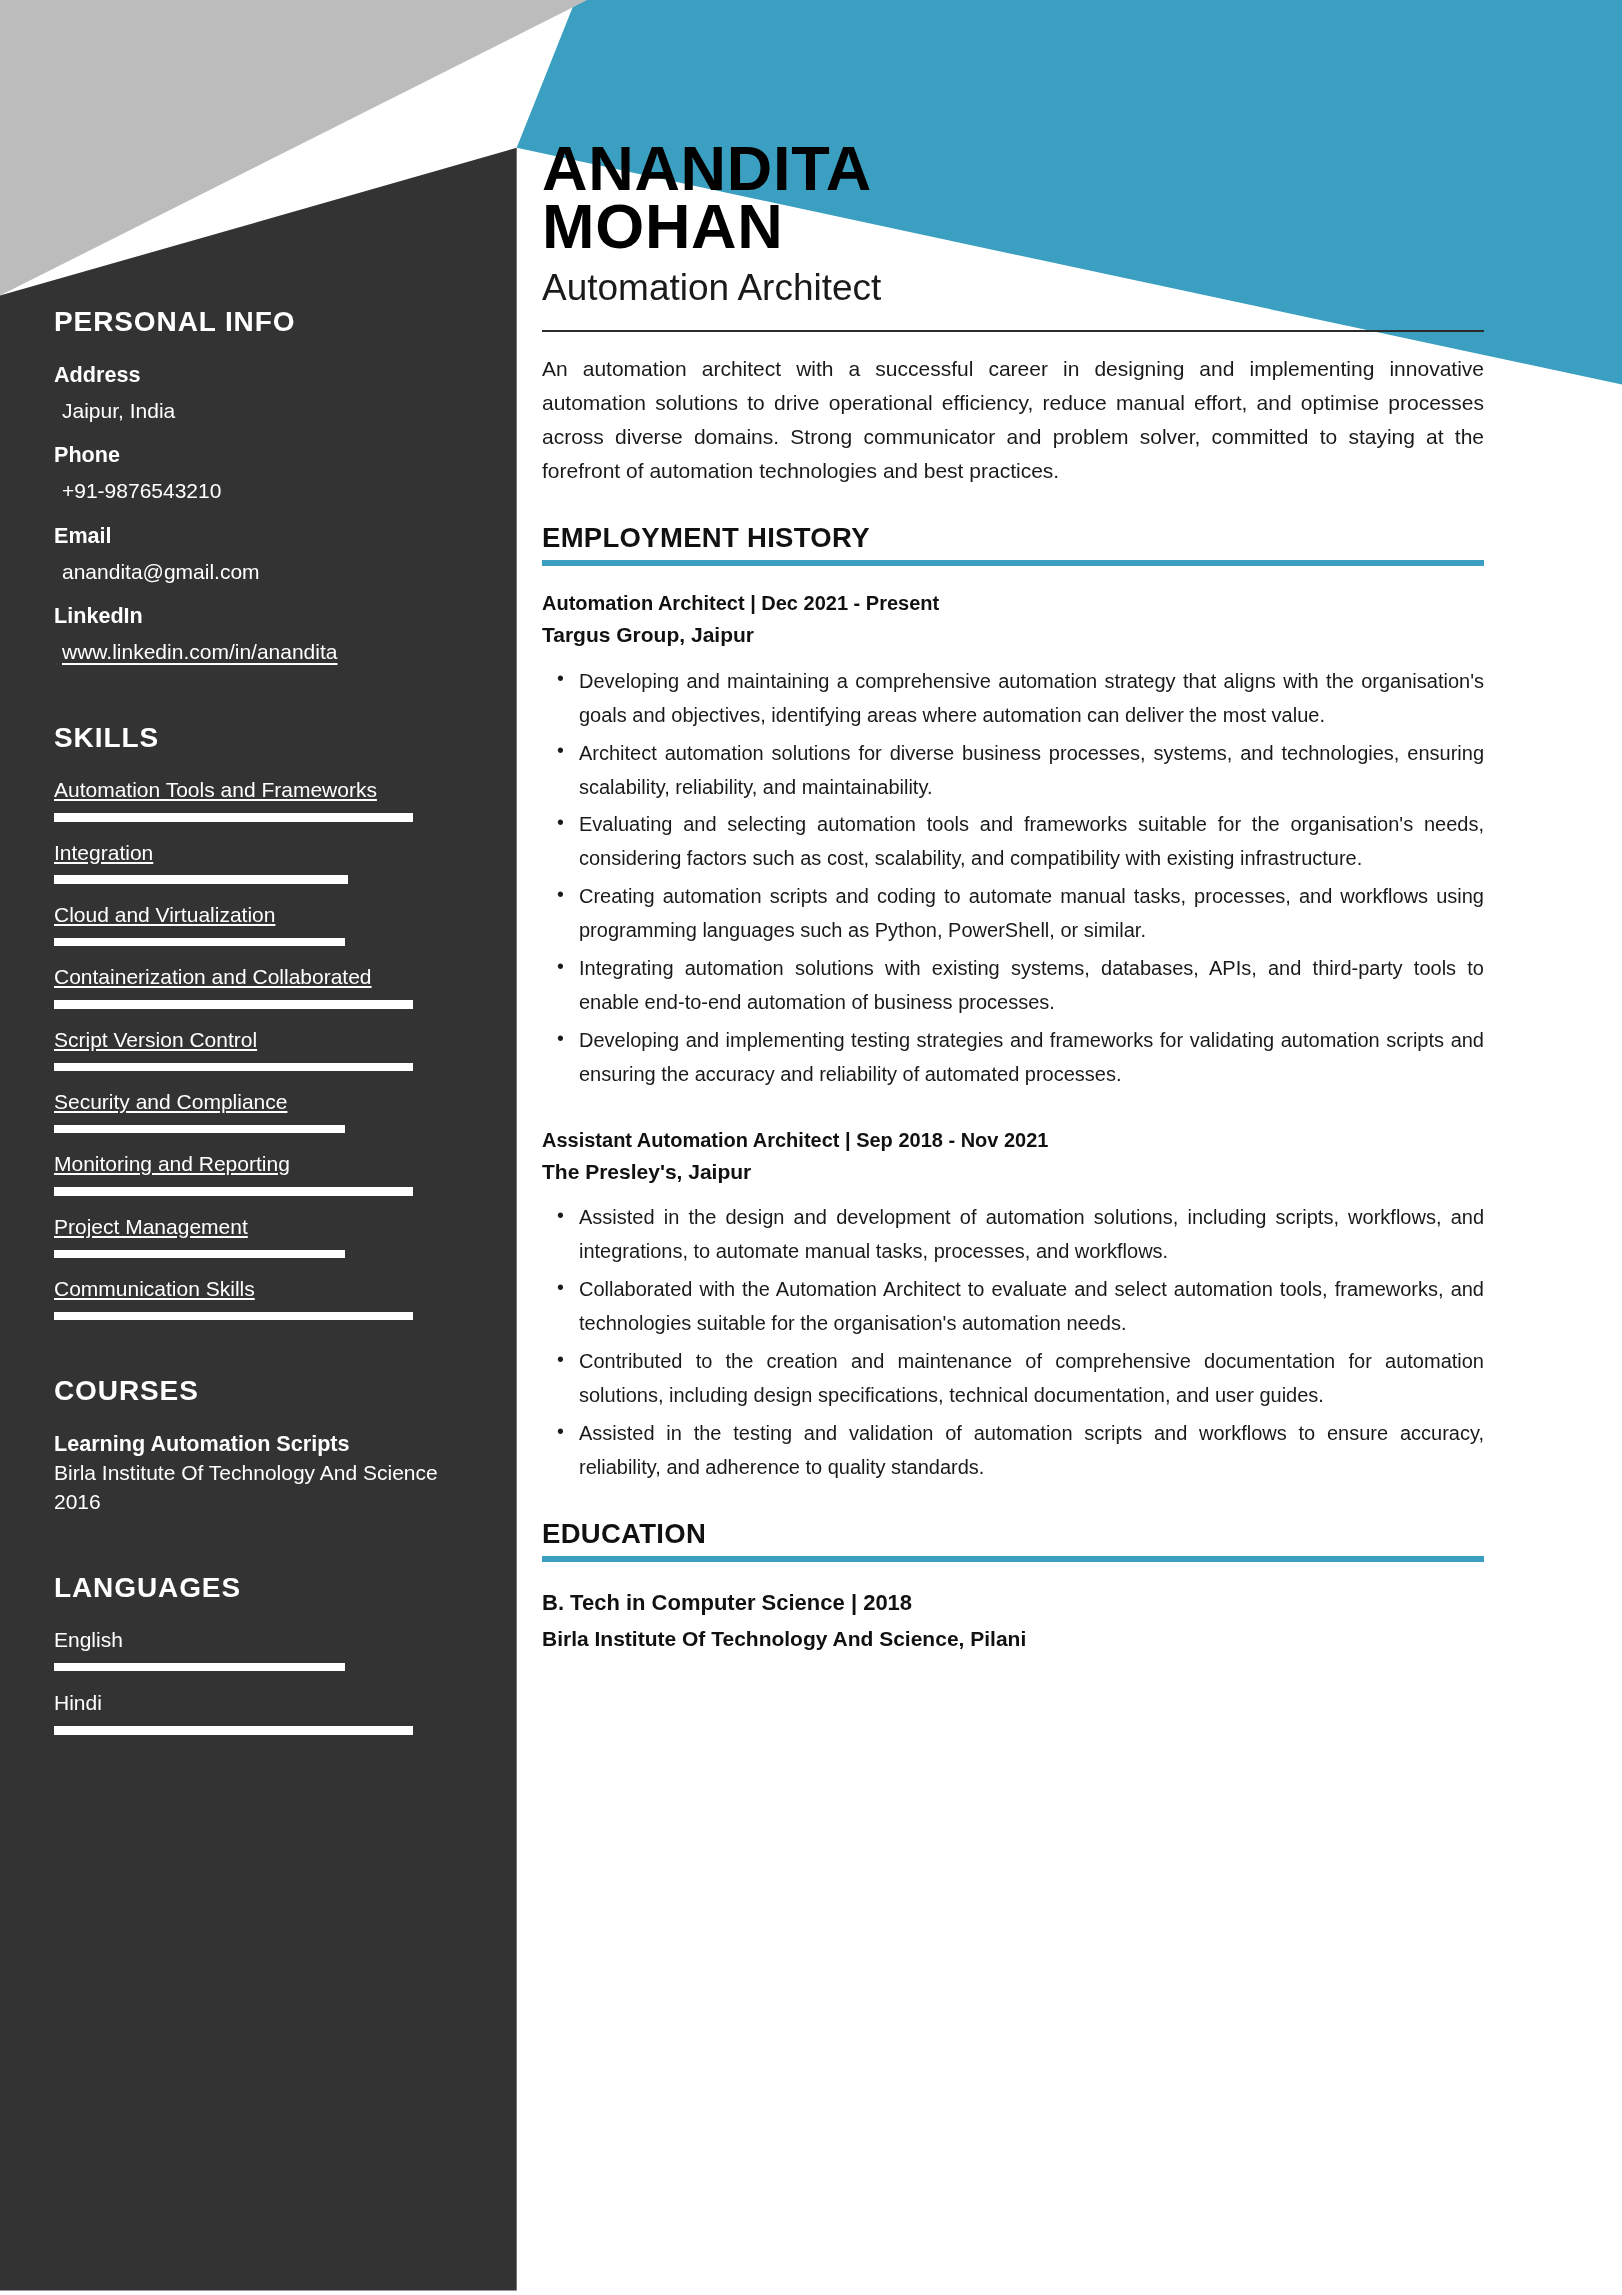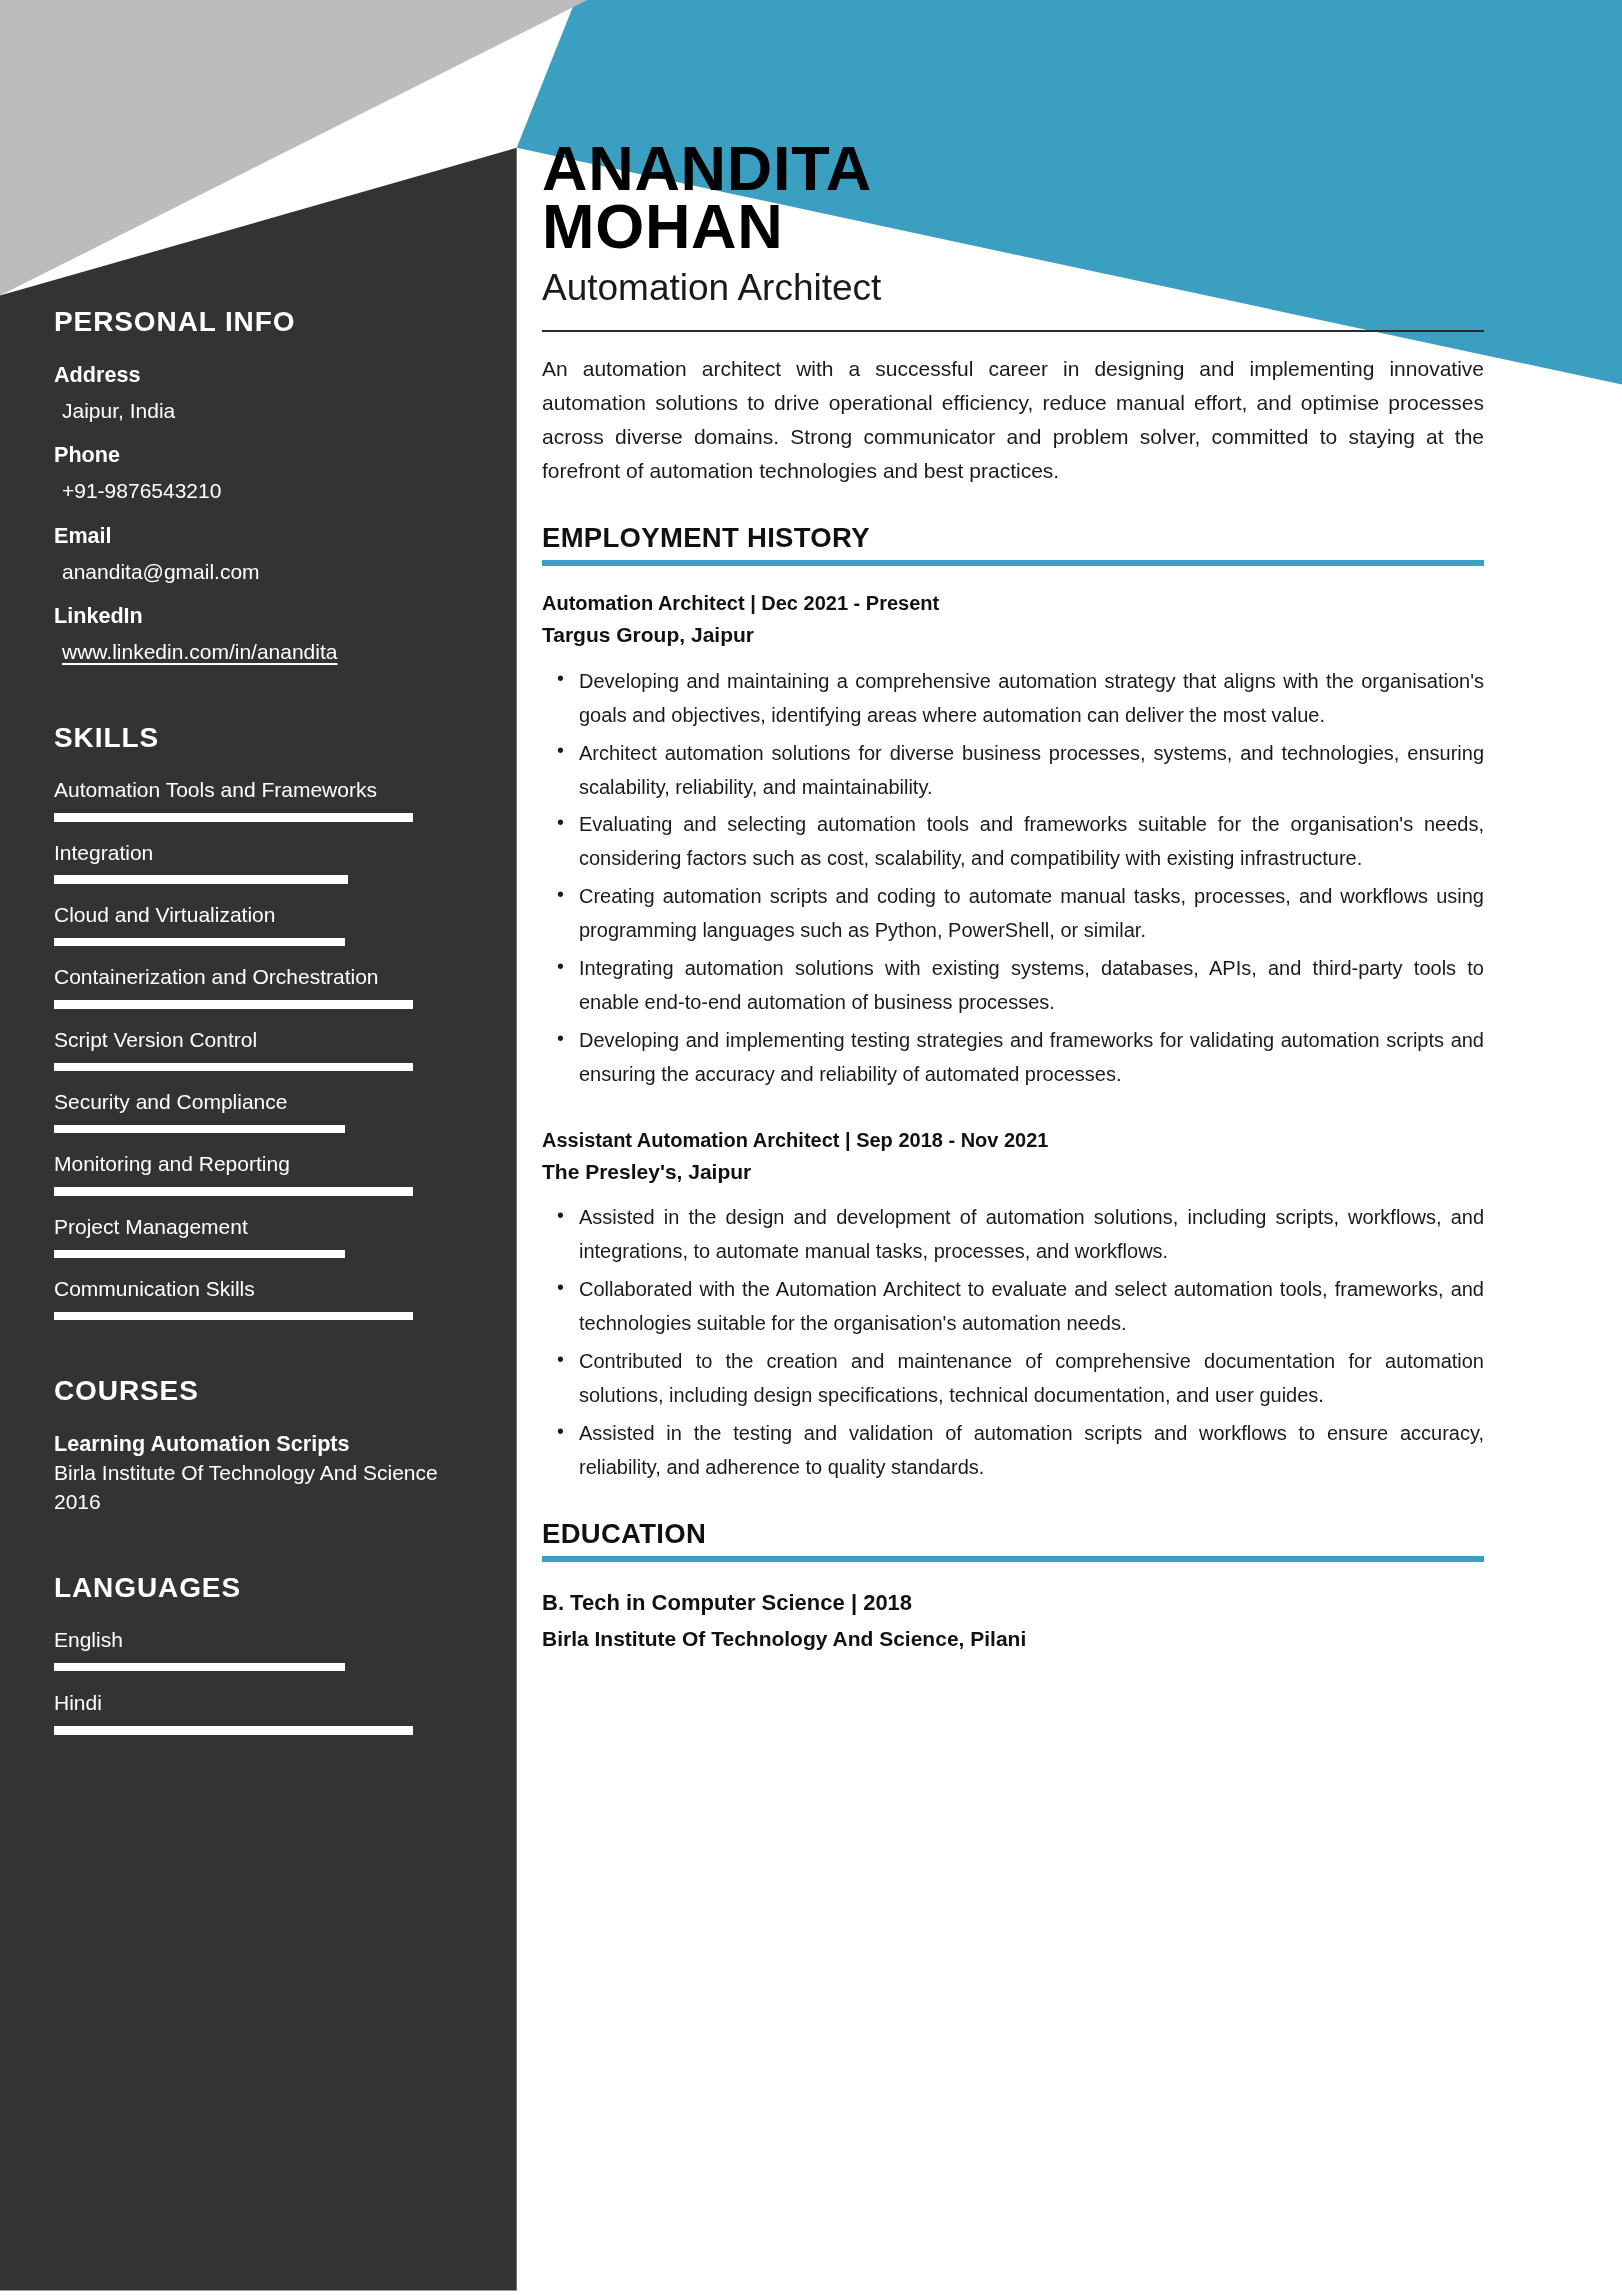--- a/index.html
+++ b/index.html
@@ -29,21 +29,21 @@
     margin:0 0 22px 0;line-height:1.1;color:#ffffff;
   }
   .side-h.gap-top{margin-top:56px;}
 
   .pi-block{margin-bottom:14.4px;}
   .pi-label{font-size:21.6px;font-weight:700;line-height:1.35;margin:0;}
   .pi-value{font-size:21px;font-weight:400;line-height:1.38;margin:8px;word-break:break-word;}
   .pi-value.link{text-decoration:underline;text-underline-offset:3.9px;}
 
   .skill-row{margin-bottom:17px;}
-  .skill-name{font-size:21px;font-weight:400;line-height:1.38;margin:0 0 7.9px 0;}
+  .skill-name{font-size:21px;font-weight:400;line-height:1.38;margin:0 0 7.9px 0;text-decoration:underline;}
   .skill-track{width:359px;height:8.5px;background:transparent;}
   .skill-fill{height:8.5px;background:#ffffff;}
 
   .course-title{font-size:21.6px;font-weight:700;line-height:1.38;margin:0;}
   .course-sub{font-size:21px;font-weight:400;line-height:1.38;margin:0;}
 
   .lang-row{margin-bottom:18.3px;}
   .lang-name{font-size:21px;font-weight:400;line-height:1.38;margin:0 0 7.9px 0;}
 
   
@@ -147,21 +147,21 @@
           <div class="skill-fill" style="width: 82%;"></div>
         </div>
       </div>
       <div class="skill-row">
         <p class="skill-name">Cloud and Virtualization</p>
         <div class="skill-track">
           <div class="skill-fill" style="width: 81%;"></div>
         </div>
       </div>
       <div class="skill-row">
-        <p class="skill-name">Containerization and Orchestration</p>
+        <p class="skill-name">Containerization and Collaborated</p>
         <div class="skill-track">
           <div class="skill-fill" style="width: 100%;"></div>
         </div>
       </div>
       <div class="skill-row">
         <p class="skill-name">Script Version Control</p>
         <div class="skill-track">
           <div class="skill-fill" style="width: 100%;"></div>
         </div>
       </div>

